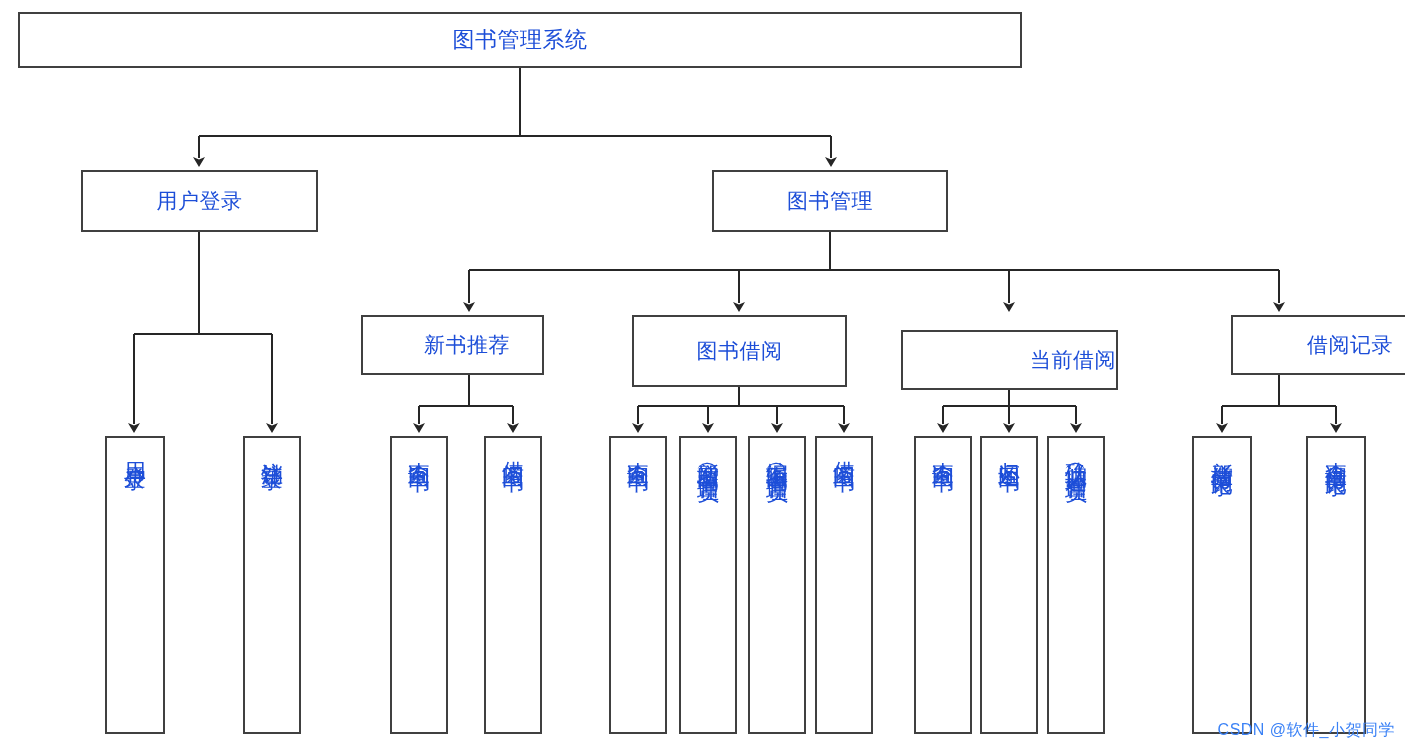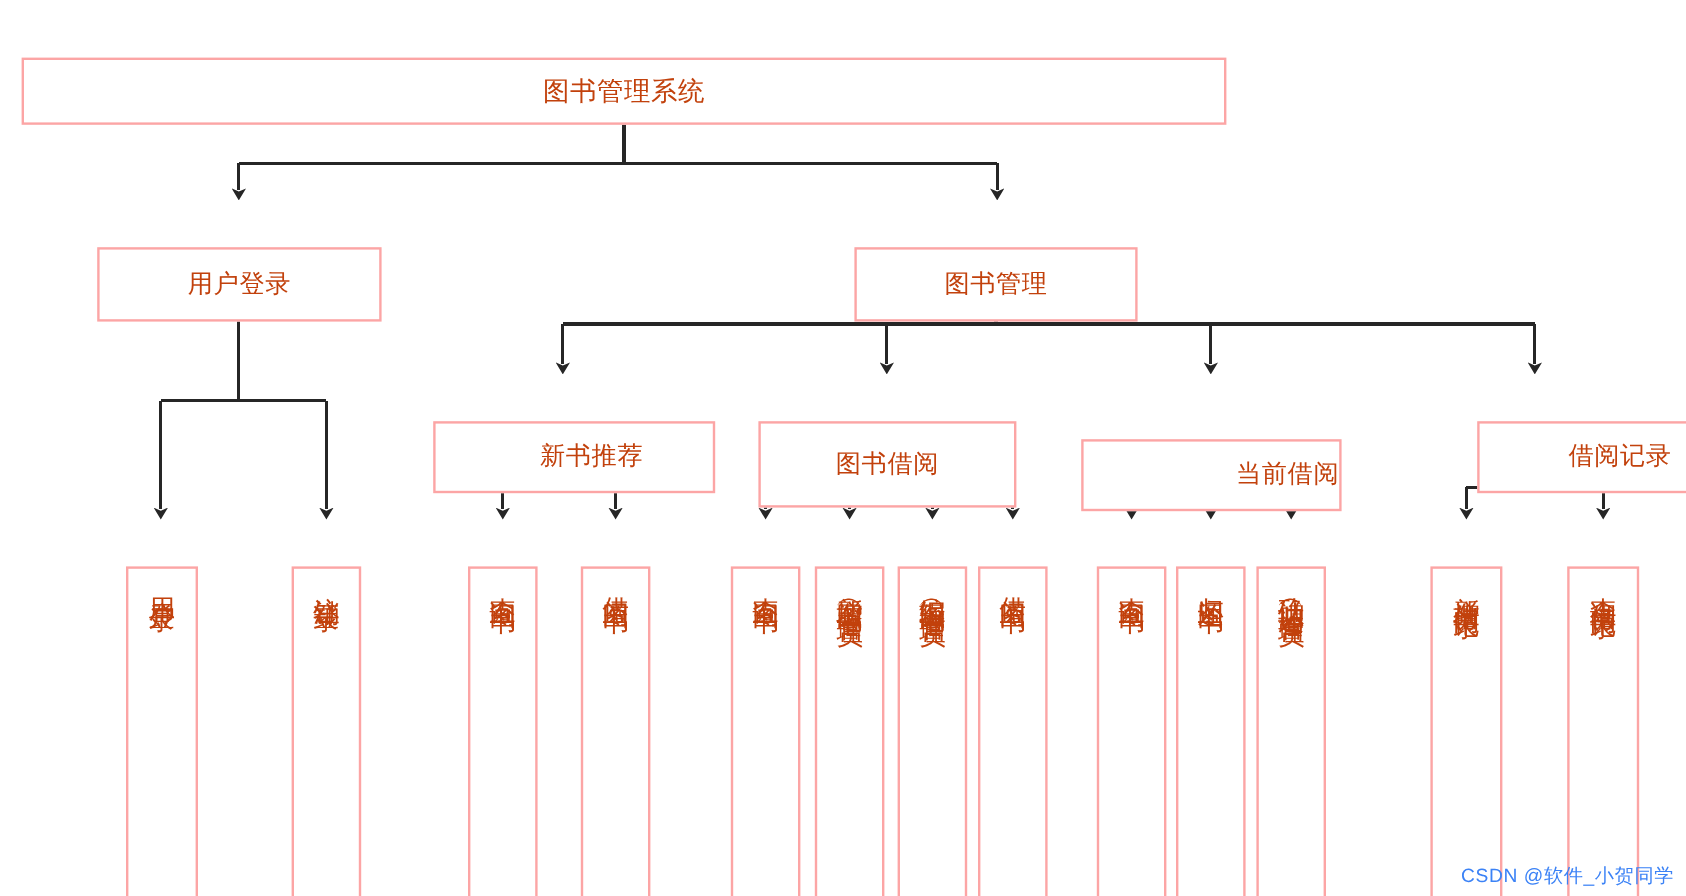--- a/index.html
+++ b/index.html
@@ -20,27 +20,26 @@
   #wires {
     position: absolute;
     left: 0;
     top: 0;
     width: 1405px;
     height: 747px;
   }
   .node {
     position: absolute;
     box-sizing: border-box;
-    border: 2px solid #fca5a5;
+    border: 2px solid #404040;
     background: #ffffff;
     display: flex;
     align-items: center;
     justify-content: center;
-    color: #c2410c;
-    margin-top: 36px;
+    color: #1d4ed8;
   }
   .node .label {
     text-align: center;
     line-height: 1.18;
     letter-spacing: 0.5px;
   }
   .node.horiz .label {
     writing-mode: horizontal-tb;
     font-size: 21px;
   }
@@ -129,21 +128,21 @@
   </div>
 
   <div class="node horiz" style="left:81px; top:170px; width:237px; height:62px;">
     <span class="label">用户登录</span>
   </div>
 
   <div class="node horiz" style="left:712px; top:170px; width:236px; height:62px;">
     <span class="label">图书管理</span>
   </div>
 
-  <div class="node horiz" style="left:361px; top:315px; width:235px; height:60px;padding-left:29px;">
+  <div class="node horiz" style="left:361px; top:315px; width:183px; height:60px;padding-left:29px;">
     <span class="label">新书推荐</span>
   </div>
 
   <div class="node horiz" style="left:632px; top:315px; width:215px; height:72px;">
     <span class="label">图书借阅</span>
   </div>
 
   <div class="node horiz" style="left:901px; top:330px; width:217px; height:60px;justify-content:flex-end;">
     <span class="label">当前借阅</span>
   </div>

